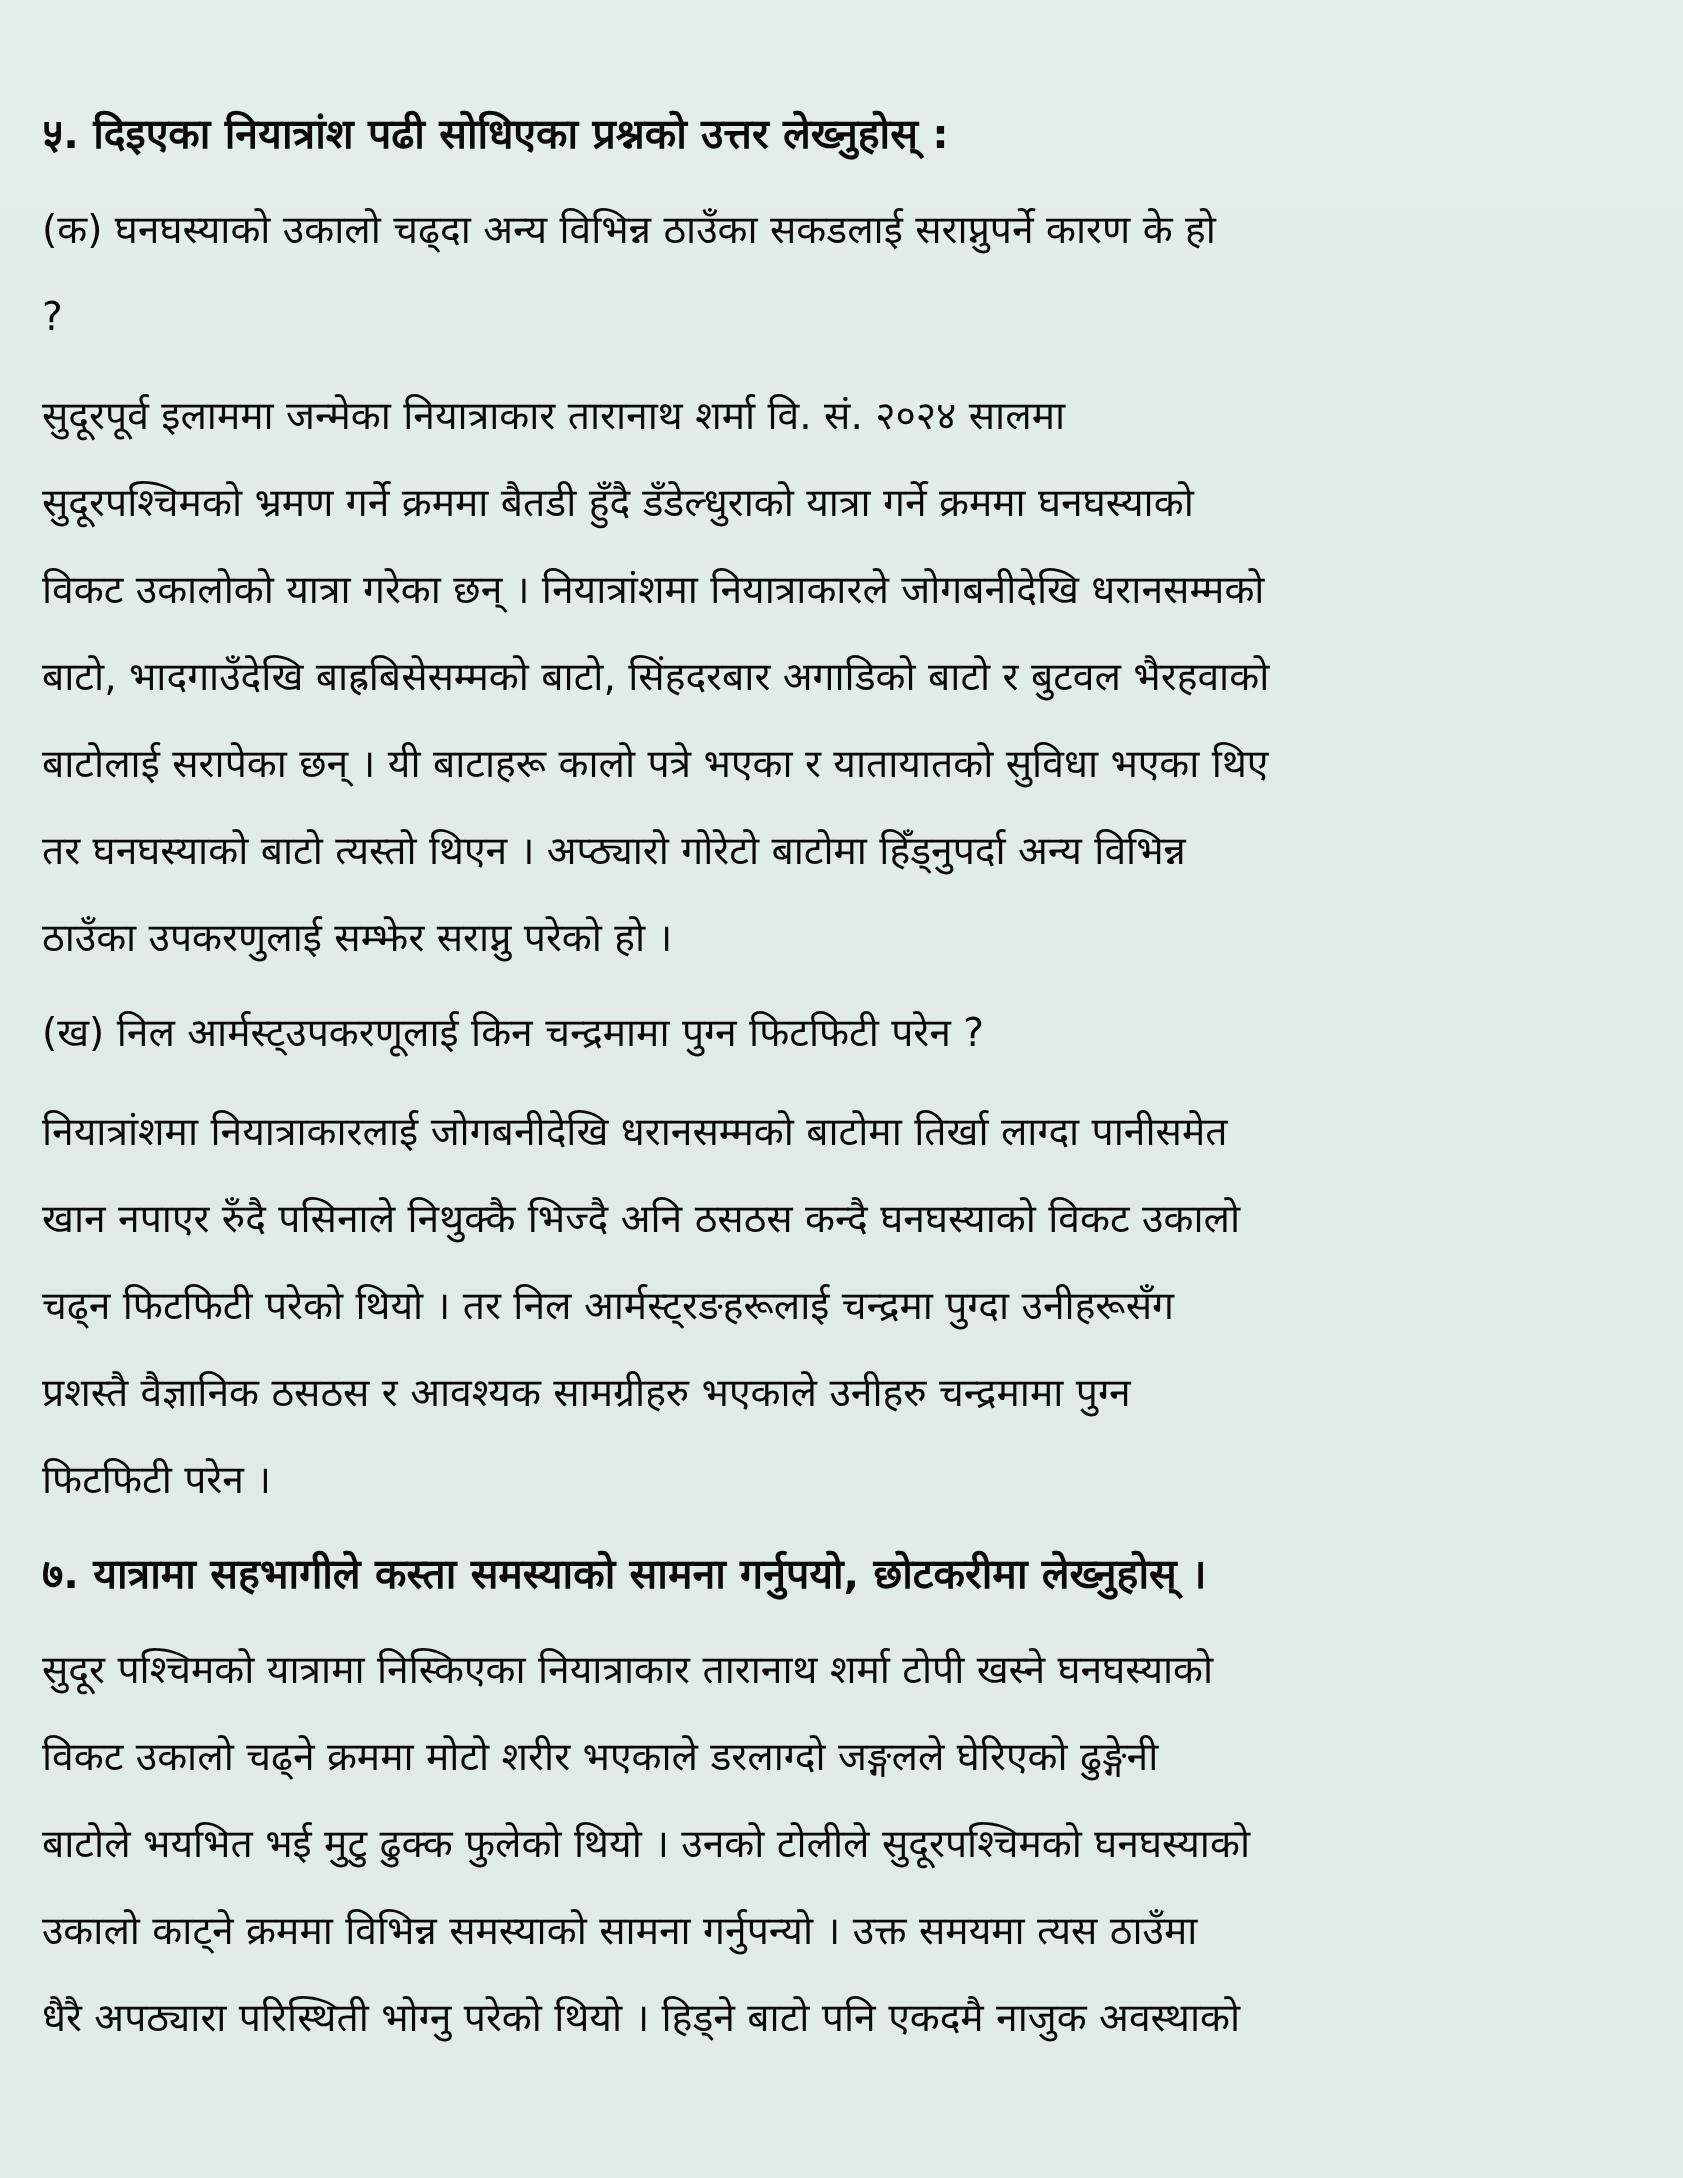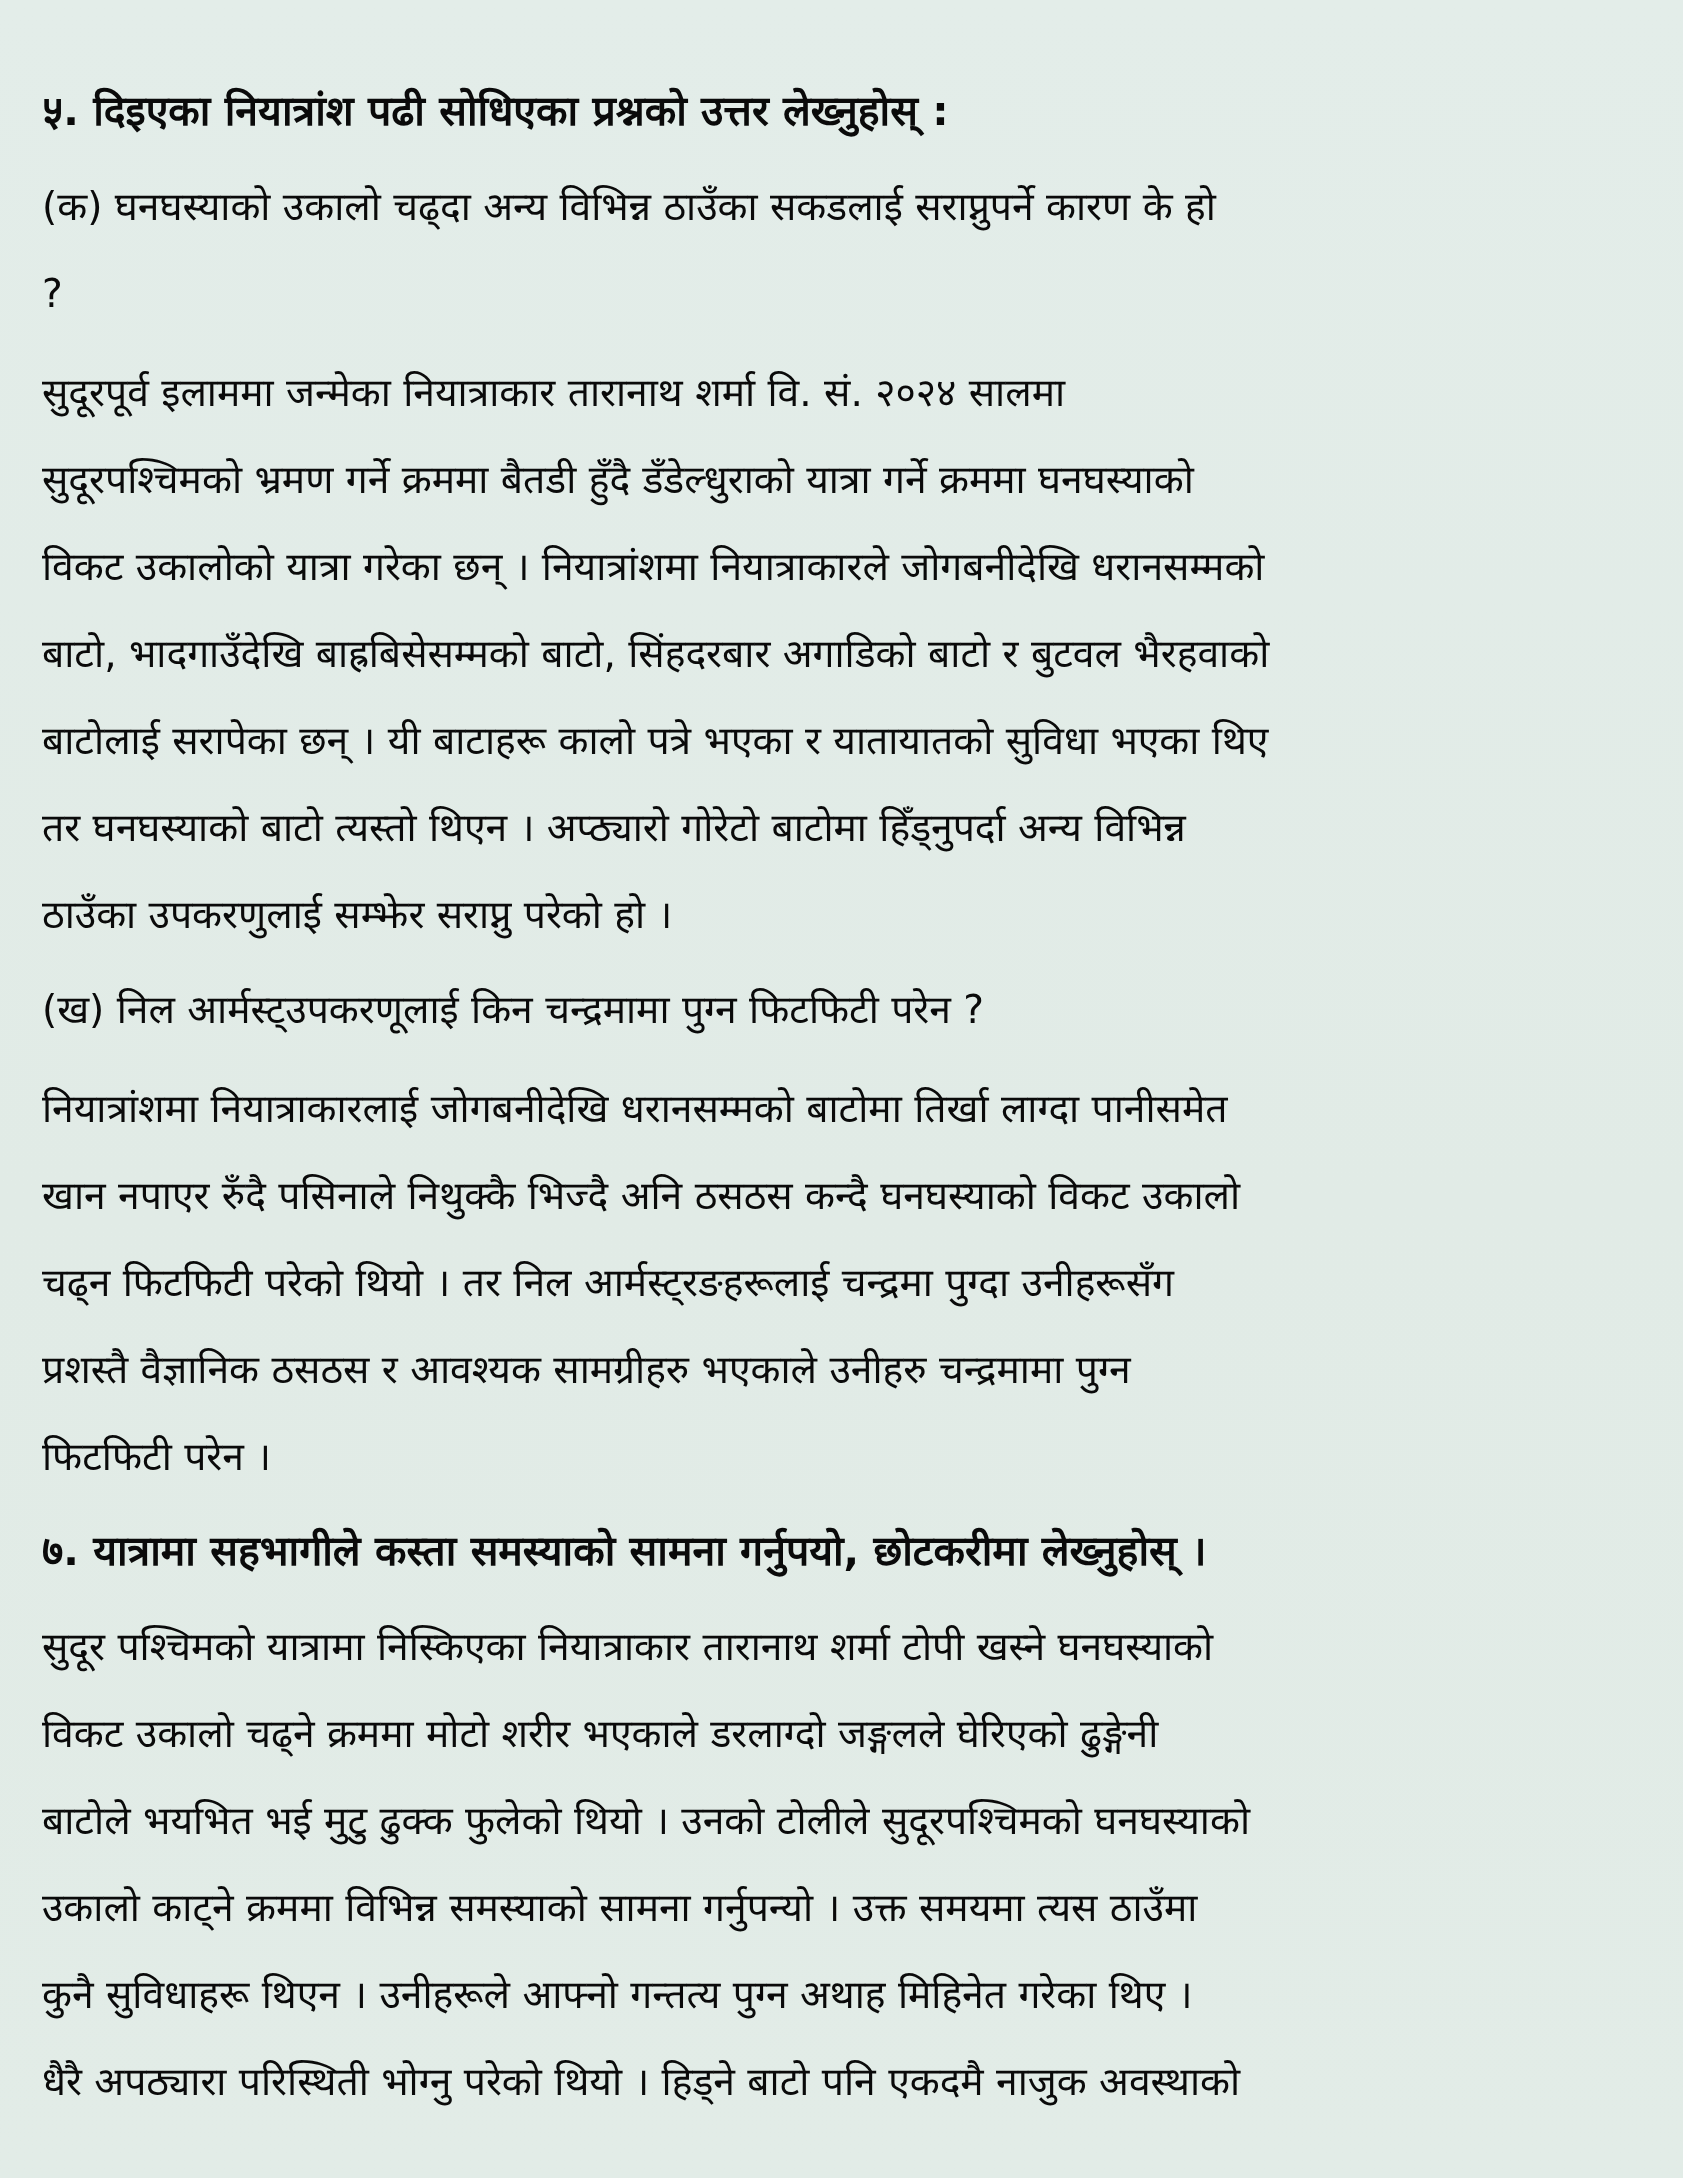--- a/index.html
+++ b/index.html
@@ -8,21 +8,21 @@
   }
   body {
     background: #dfe9e4;
     font-family: "DejaVu Sans", sans-serif;
   }
   .page {
     position: relative;
     width: 1683px;
     height: 2178px;
     box-sizing: border-box;
-    padding: 62px 44px 0 42px;
+    padding: 85px 44px 0 42px;
     background: linear-gradient(180deg, #e3ede9 0%, #e1ebe6 55%, #e2ece7 100%);
     color: #0a0a0a;
     overflow: hidden;
   }
   .block {
     margin: 0;
   }
   .line {
     font-size: 39px;
     line-height: 87px;
@@ -74,17 +74,16 @@
       <div class="line">फिटफिटी परेन ।</div>
     </div>
     <div class="block heading">
       <div class="line">७. यात्रामा सहभागीले कस्ता समस्याको सामना गर्नुपयो, छोटकरीमा लेख्नुहोस् ।</div>
     </div>
     <div class="block para">
       <div class="line">सुदूर पश्चिमको यात्रामा निस्किएका नियात्राकार तारानाथ शर्मा टोपी खस्ने घनघस्याको</div>
       <div class="line">विकट उकालो चढ्ने क्रममा मोटो शरीर भएकाले डरलाग्दो जङ्गलले घेरिएको ढुङ्गेनी</div>
       <div class="line">बाटोले भयभित भई मुटु ढुक्क फुलेको थियो । उनको टोलीले सुदूरपश्चिमको घनघस्याको</div>
       <div class="line">उकालो काट्ने क्रममा विभिन्न समस्याको सामना गर्नुपन्यो । उक्त समयमा त्यस ठाउँमा</div>
-      <div class="line">कुनै सुविधाहरू थिएन । उनीहरूले आफ्नो गन्तत्य पुग्न अथाह मिहिनेत गरेका थिए ।</div>
       <div class="line">धैरै अपठ्यारा परिस्थिती भोग्नु परेको थियो । हिड्ने बाटो पनि एकदमै नाजुक अवस्थाको</div>
     </div>
   </div>
 
 
 </body></html>

